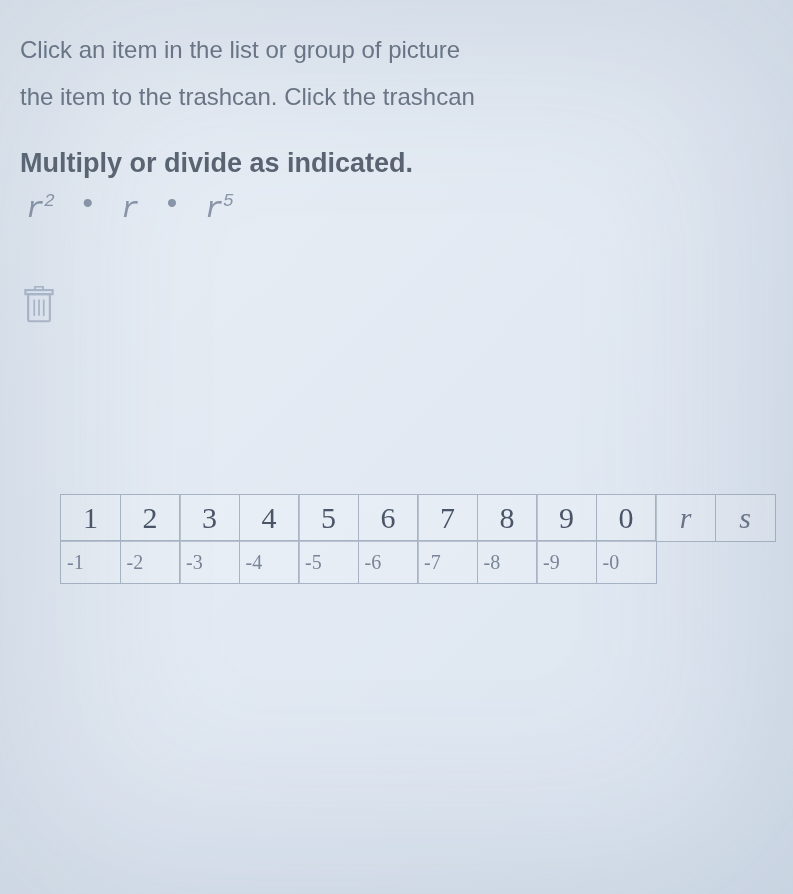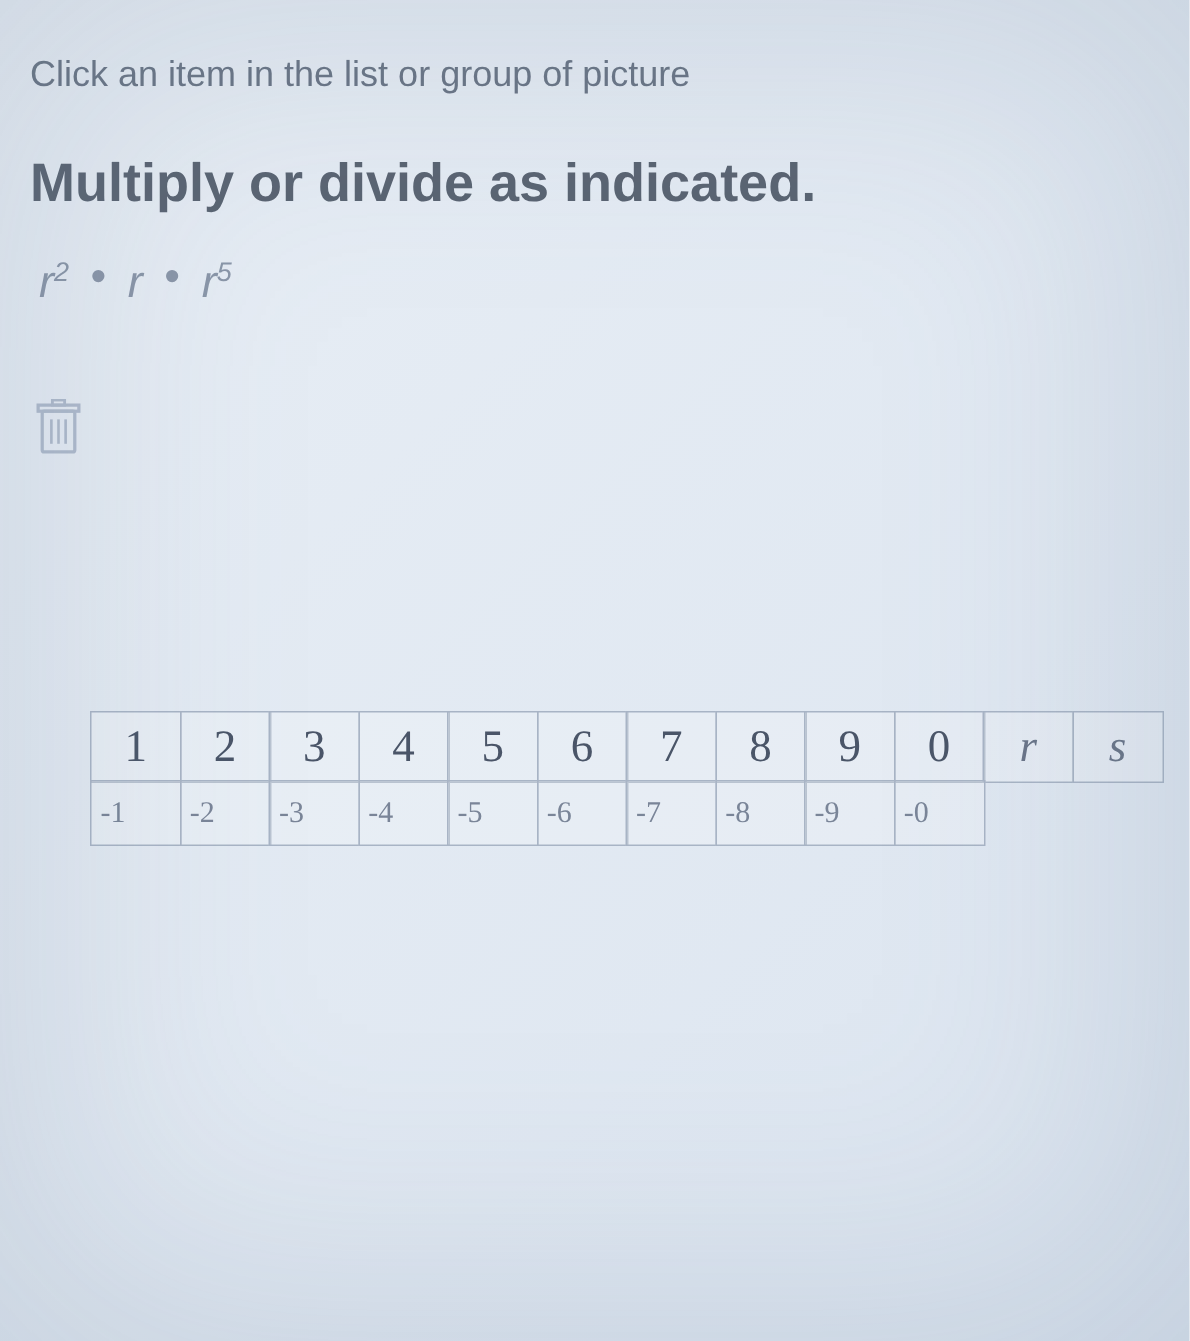--- a/index.html
+++ b/index.html
@@ -22,31 +22,31 @@
       line-height: 1.7;
       color: #6a7585;
       margin-bottom: 30px;
       filter: blur(0.3px);
     }
     .instructions .line {
       display: block;
       margin-bottom: 6px;
     }
     .prompt {
-      font-size: 36px;
+      font-size: 27px;
       font-weight: bold;
       color: #5a6472;
-      margin-bottom: 28px;
+      margin-bottom: 12px;
       filter: blur(0.3px);
     }
     .expression {
       font-size: 30px;
       color: #8a96a8;
       font-style: italic;
-      font-family: Liberation Sans, sans-serif;
+      font-family: Liberation Mono, monospace;
       margin-bottom: 60px;
       margin-left: 6px;
       filter: blur(0.4px);
     }
     .expression sup {
       font-size: 18px;
       vertical-align: super;
     }
     .expression .dot {
       margin: 0 6px;
@@ -107,20 +107,21 @@
       inset: 0;
       pointer-events: none;
       box-shadow: inset 0 0 180px 40px rgba(100,120,150,0.18);
     }
   </style>
 </head>
 <body>
 
 <div class="instructions">
   <span class="line">Click an item in the list or group of picture</span>
+  <span class="line">the item to the trashcan. Click the trashcan</span>
 </div>
 
 <div class="prompt">Multiply or divide as indicated.</div>
 
 <div class="expression">
   <span><span>r</span><sup>2</sup></span>
   <span class="dot">•</span>
   <span>r</span>
   <span class="dot">•</span>
   <span><span>r</span><sup>5</sup></span>

